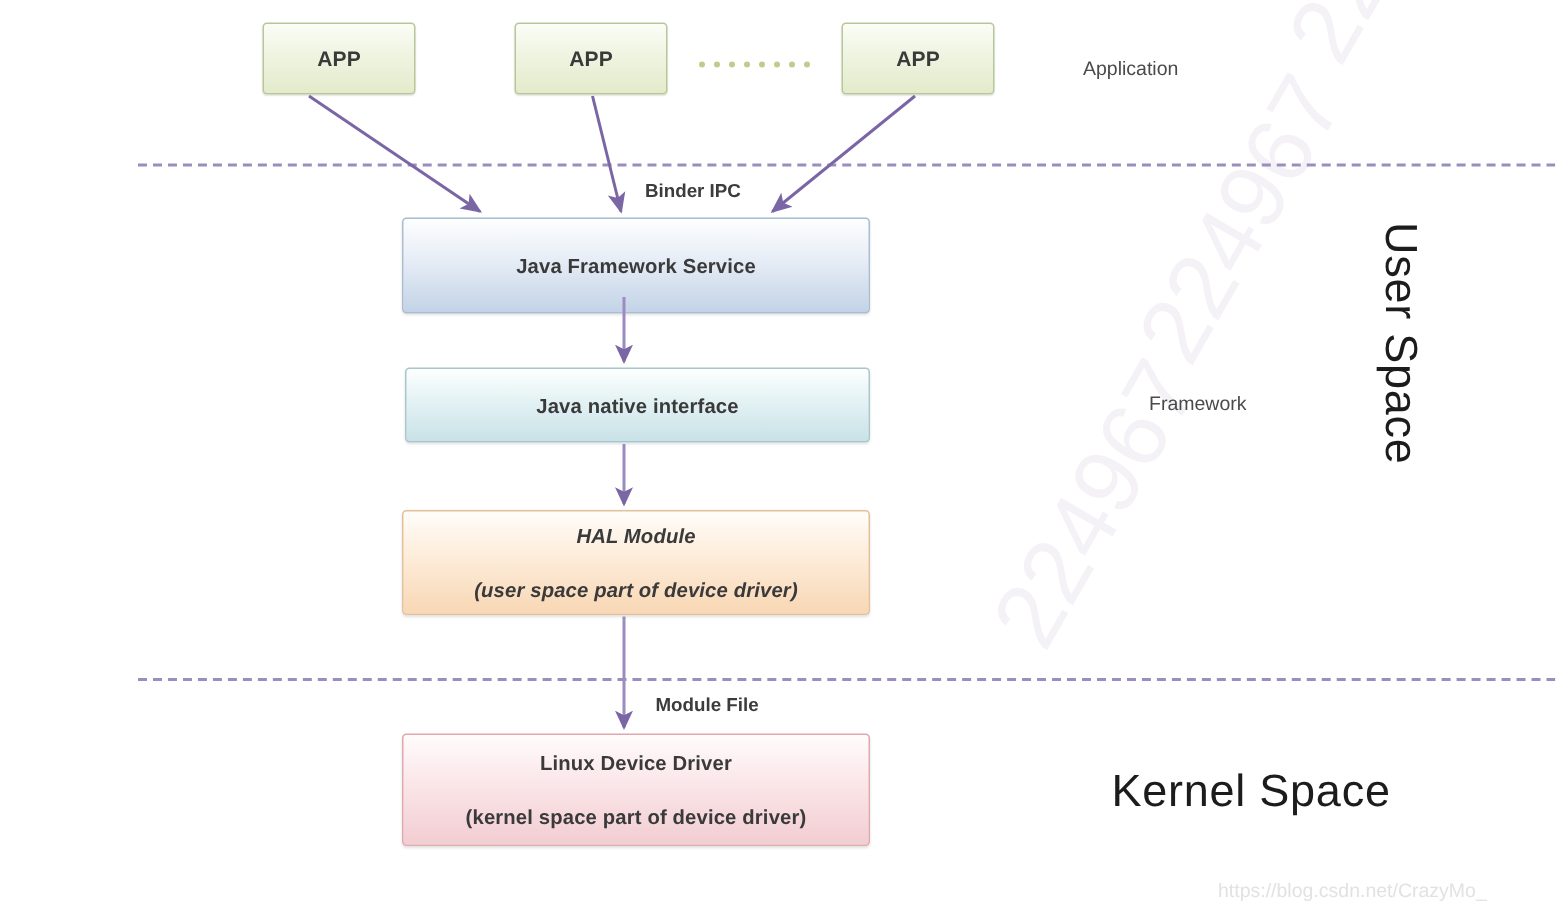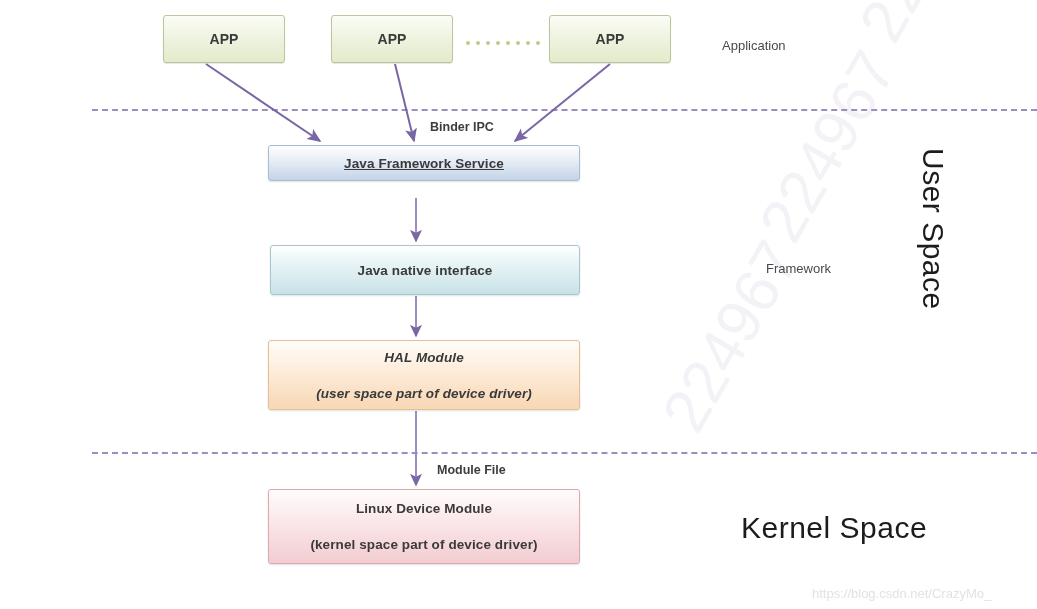--- a/index.html
+++ b/index.html
@@ -31,26 +31,27 @@
     color: #3a3a3a;
     font-size: 13.5px;
     font-weight: bold;
     letter-spacing: .1px;
     border-radius: 3px;
   }
   .node .line2 { margin-top: 21px; }
 
   
   .app-box {
-    width: 122px;
+    width: 102px;
     height: 48px;
     font-size: 14px;
     border: 1px solid #b8c79a;
     background: linear-gradient(to bottom, #fbfdf6 0%, #f1f5e4 38%, #e3ebcb 100%);
     box-shadow: 0 1px 1px rgba(0,0,0,.10);
+    margin-left: 12px;
   }
 
   
   .blue-box {
     border: 1px solid #a9bcd0;
     background: linear-gradient(to bottom, #fdfefe 0%, #e9eff7 40%, #c3d3e7 100%);
     box-shadow: 0 1px 2px rgba(0,0,0,.12);
   }
 
   
@@ -179,35 +180,35 @@
     <span></span>
   </div>
 
   <div class="node app-box" style="left:549px; top:15px;">
     <span>APP</span>
   </div>
 
   <div class="divider" style="left:92px; top:109px; width:945px;"></div>
   <div class="divider-label" style="left:427px; top:100px;">Binder IPC</div>
 
-  <div class="node blue-box" style="left:268px; top:145px; width:312px; height:36px;text-decoration:underline;">
+  <div class="node blue-box" style="left:268px; top:145px; width:312px; height:64px;">
     <span>Java Framework Service</span>
   </div>
 
   <div class="node cyan-box" style="left:270px; top:245px; width:310px; height:50px;">
     <span>Java native interface</span>
   </div>
 
   <div class="node orange-box" style="left:268px; top:340px; width:312px; height:70px;font-style:italic;">
     <span>HAL Module</span>
     <span class="line2">(user space part of device driver)</span>
   </div>
 
   <div class="node pink-box" style="left:268px; top:489px; width:312px; height:75px;">
-    <span>Linux Device Module</span>
+    <span>Linux Device Driver</span>
     <span class="line2">(kernel space part of device driver)</span>
   </div>
 
   <div class="divider" style="left:92px; top:452px; width:945px;"></div>
   <div class="divider-label" style="left:434px; top:443px;">Module File</div>
 
   <svg class="arrows" viewBox="0 0 1037 609">
     <defs>
       <marker id="ah" markerWidth="10" markerHeight="10" refX="6.2" refY="3.2" orient="auto" markerUnits="strokeWidth">
         <path d="M0,0.2 L7,3.2 L0,6.2 L1.6,3.2 z" fill="#7a66a5"></path>

